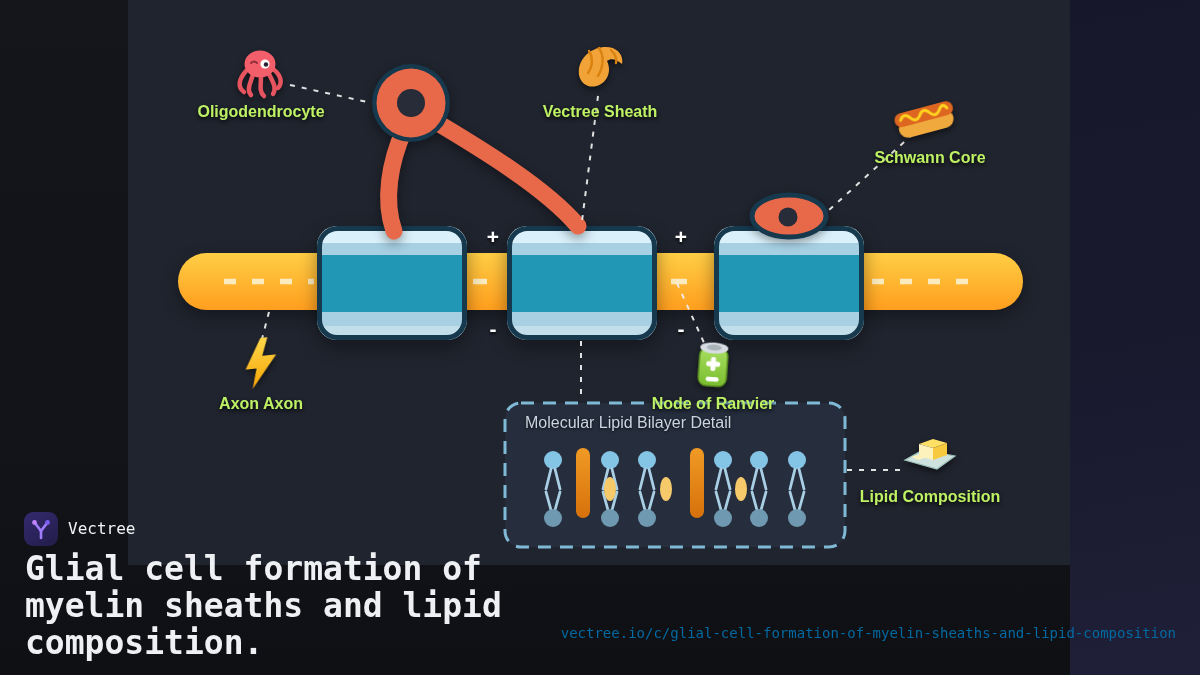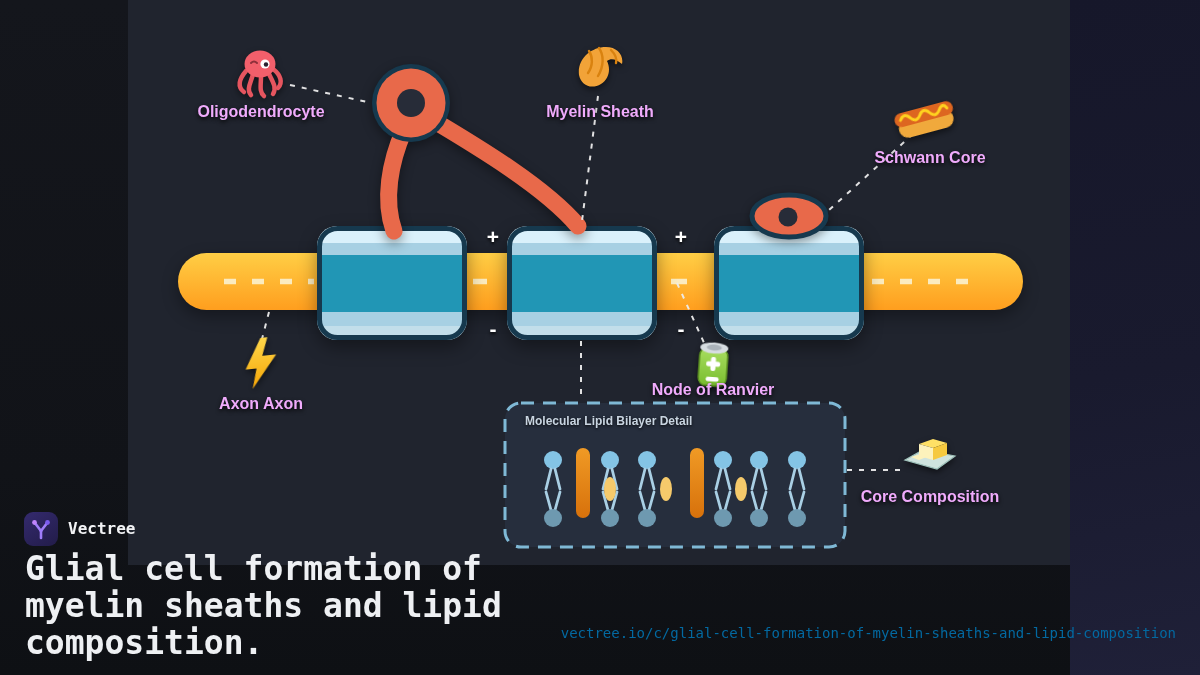--- a/index.html
+++ b/index.html
@@ -12,41 +12,41 @@
     position:absolute;left:1070px;top:0;width:130px;height:675px;
     background:linear-gradient(170deg,#16172a 0%,#191a2e 55%,#1f2038 100%);
   }
   .panel{
     position:absolute;left:128px;top:0;width:942px;height:565px;
     background:#20242e;
   }
   .panel svg.diagram{position:absolute;left:0;top:0;}
   .lbl{
     position:absolute;transform:translateX(-50%);white-space:nowrap;
-    font-weight:bold;font-size:16px;color:#f0abfc;
+    font-weight:bold;font-size:16px;color:#bef264;
     text-shadow:0 2px 4px rgba(0,0,0,0.9);
   }
   .inset-title{
     position:absolute;left:397px;top:414px;white-space:nowrap;
-    font-weight:bold;font-size:12px;color:#c9d5e1;
+    font-weight:normal;font-size:16px;color:#c9d5e1;
     text-shadow:0 1px 3px rgba(0,0,0,0.8);
   }
   .pol{
     position:absolute;transform:translateX(-50%);
     font-weight:bold;font-size:21px;color:#ffffff;
     text-shadow:0 2px 3px rgba(0,0,0,0.8);line-height:1;
   }
   .brand-row{position:absolute;left:24px;top:512px;height:34px;}
   .logo{
     position:absolute;left:0;top:0;width:34px;height:34px;border-radius:9px;
     background:linear-gradient(145deg,#342a6e 0%,#221c49 100%);
   }
   .brand-name{
     position:absolute;left:44px;top:7px;
-    font-family:"DejaVu Sans Mono", monospace;font-weight:bold;
+    font-family:"DejaVu Sans Mono", monospace;font-weight:normal;
     font-size:16px;color:#f2f3f5;white-space:nowrap;
   }
   .title{
     position:absolute;left:25px;top:550px;width:516px;
     font-family:"DejaVu Sans Mono", monospace;font-weight:bold;
     font-size:33px;line-height:37px;color:#eef0f3;
   }
   .url{
     position:absolute;right:24px;top:625px;
     font-family:"DejaVu Sans Mono", monospace;
@@ -245,25 +245,25 @@
     <g transform="translate(775,432)" style="filter:drop-shadow(0 3px 3px rgba(0,0,0,0.5))">
       <polygon points="2,28 20,18 52,24 34,37" fill="#cfe3de" stroke="#9fc2bb" stroke-width="1.2"></polygon>
       <polygon points="16,12 30,7 44,11 30,16" fill="#ffe066"></polygon>
       <polygon points="16,12 30,16 30,28 16,24" fill="#fdf2bc"></polygon>
       <polygon points="30,16 44,11 44,23 30,28" fill="#f6c93f"></polygon>
       <polygon points="8,25 18,22 26,24 16,28" fill="#fdf2bc"></polygon>
     </g>
   </svg>
 
   <div class="lbl" style="left:133px;top:103px">Oligodendrocyte</div>
-  <div class="lbl" style="left:472px;top:103px">Myelin Sheath</div>
+  <div class="lbl" style="left:472px;top:103px">Vectree Sheath</div>
   <div class="lbl" style="left:802px;top:149px">Schwann Core</div>
   <div class="lbl" style="left:133px;top:395px">Axon Axon</div>
-  <div class="lbl" style="left:585px;top:381px">Node of Ranvier</div>
-  <div class="lbl" style="left:802px;top:488px">Core Composition</div>
+  <div class="lbl" style="left:585px;top:395px">Node of Ranvier</div>
+  <div class="lbl" style="left:802px;top:488px">Lipid Composition</div>
   <div class="inset-title">Molecular Lipid Bilayer Detail</div>
 
   <span class="pol" style="left:365px;top:226px">+</span>
   <span class="pol" style="left:553px;top:226px">+</span>
   <span class="pol" style="left:365px;top:318px">-</span>
   <span class="pol" style="left:553px;top:318px">-</span>
 </div>
 
 <div class="brand-row">
   <div class="logo">

